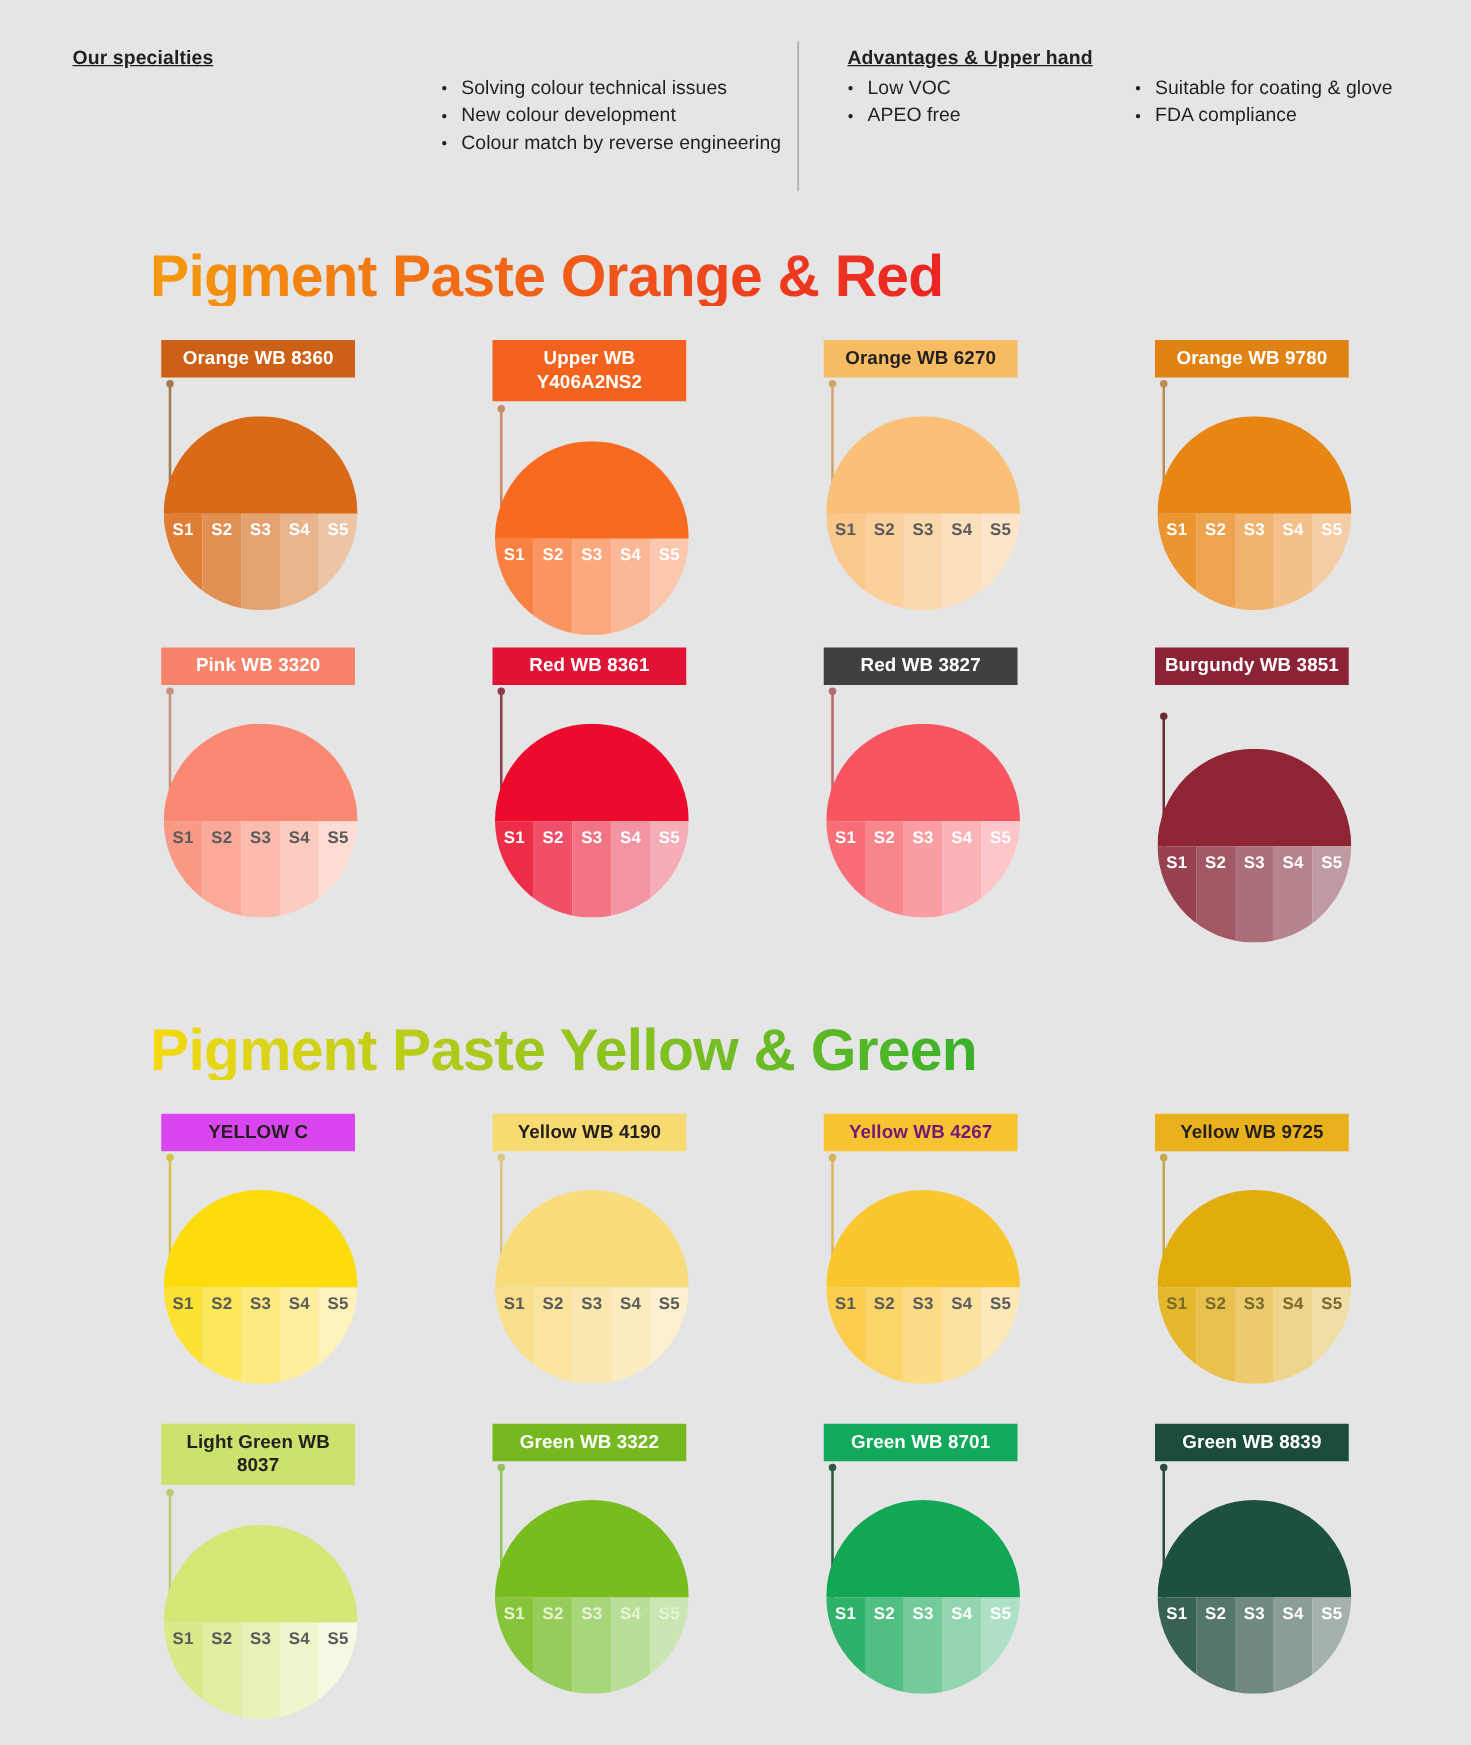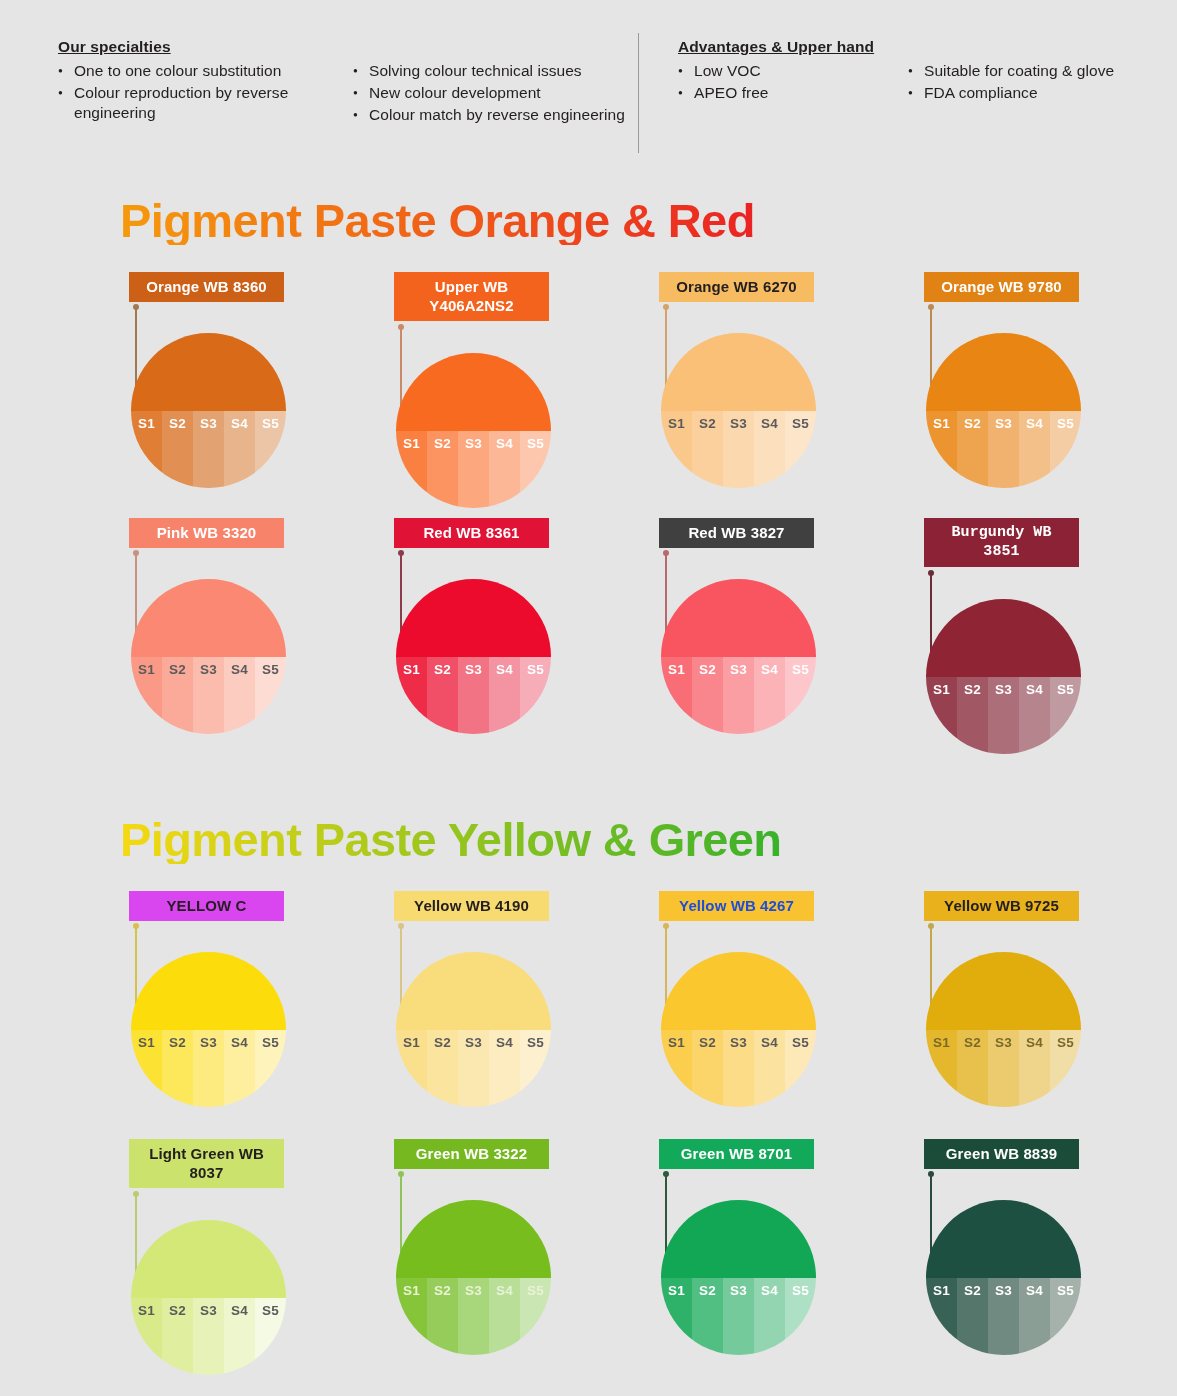--- a/index.html
+++ b/index.html
@@ -191,24 +191,20 @@
 </style>
 </head>
 <body>
 
 <div class="intro">
   <div class="intro-cols">
 
     <div class="col-group group-left">
       <div class="sub-col">
         <div class="group-heading">Our specialties</div>
-        <ul class="bullets">
-          <li>One to one colour substitution</li>
-          <li>Colour reproduction by reverse engineering</li>
-        </ul>
       </div>
       <div class="sub-col">
         <div class="heading-spacer"></div>
         <ul class="bullets">
           <li>Solving colour technical issues</li>
           <li>New colour development</li>
           <li>Colour match by reverse engineering</li>
         </ul>
       </div>
     </div>
@@ -429,21 +425,21 @@
               <div class="shade-label" style="color: rgb(255, 255, 255);">S4</div>
             </div>
             <div class="shade" style="background: rgb(253, 198, 202);">
               <div class="shade-label" style="color: rgb(255, 255, 255);">S5</div>
             </div>
           </div>
         </div>
       </div>
     </div>
     <div class="card" style="left: 919px; top: 518px;">
-      <div class="card-label" style="background: rgb(140, 34, 54); color: rgb(255, 255, 255); font-family: Liberation Mono, monospace;">Burgundy WB 3851</div>
+      <div class="card-label" style="background: rgb(140, 34, 54); color: rgb(255, 255, 255);">Burgundy WB 3851</div>
       <div class="pin" style="top: 55px; height: 110px; background: rgb(107, 44, 56);">
         <div class="pin-dot" style="background: rgb(107, 44, 56);"></div>
       </div>
       <div class="circle-wrap" style="top: 81px;">
         <div class="circle">
           <div class="circle-top" style="background: rgb(142, 36, 52);"></div>
           <div class="circle-bottom">
             <div class="shade" style="background: rgb(151, 64, 79);">
               <div class="shade-label" style="color: rgb(255, 255, 255);">S1</div>
             </div>
@@ -515,21 +511,21 @@
               <div class="shade-label" style="color: rgb(91, 91, 91);">S4</div>
             </div>
             <div class="shade" style="background: rgb(253, 240, 207);">
               <div class="shade-label" style="color: rgb(91, 91, 91);">S5</div>
             </div>
           </div>
         </div>
       </div>
     </div>
     <div class="card" style="left: 654px; top: 891px;">
-      <div class="card-label" style="background: rgb(248, 194, 48); color: #1d4ed8;">Yellow WB 4267</div>
+      <div class="card-label" style="background: rgb(248, 194, 48); color: #701a75;">Yellow WB 4267</div>
       <div class="pin" style="top: 35px; height: 110px; background: rgb(217, 181, 90);">
         <div class="pin-dot" style="background: rgb(217, 181, 90);"></div>
       </div>
       <div class="circle-wrap" style="top: 61px;">
         <div class="circle">
           <div class="circle-top" style="background: rgb(250, 199, 47);"></div>
           <div class="circle-bottom">
             <div class="shade" style="background: rgb(251, 206, 77);">
               <div class="shade-label" style="color: rgb(91, 91, 91);">S1</div>
             </div>

